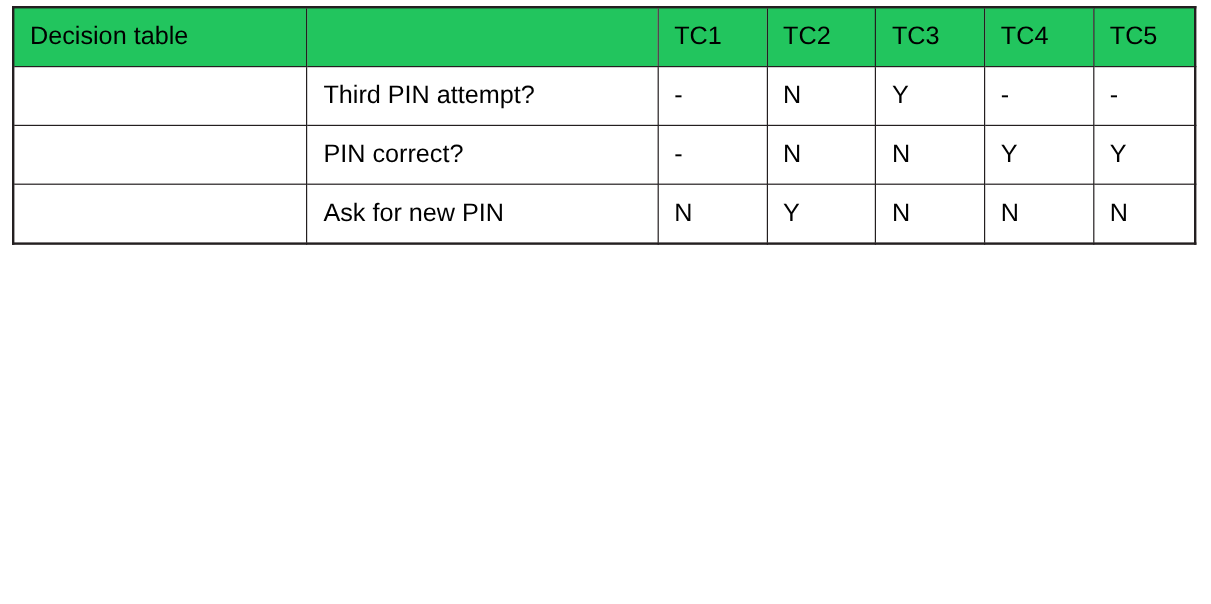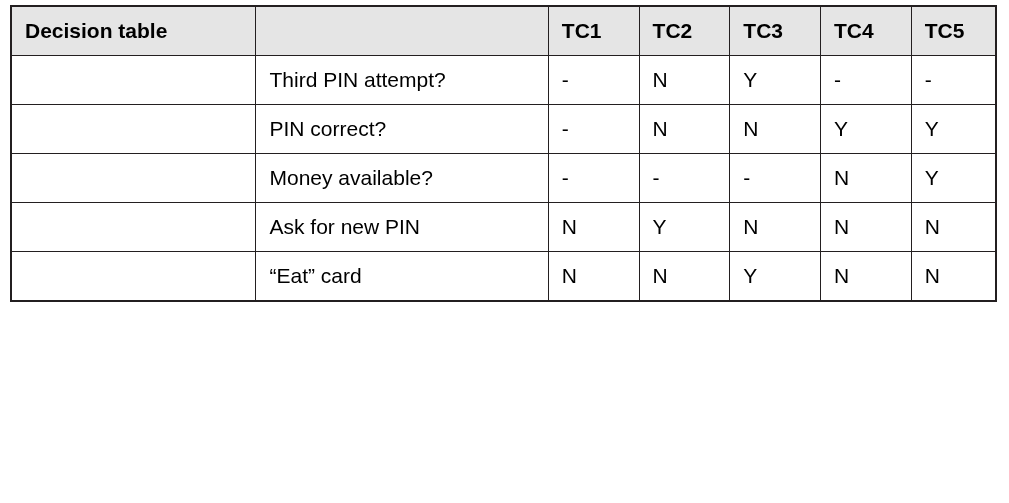--- a/index.html
+++ b/index.html
@@ -33,22 +33,22 @@
     text-align: left;
     vertical-align: middle;
     font-size: 21px;
     font-weight: normal;
     color: #000000;
     line-height: 1.1;
     white-space: nowrap;
     overflow: hidden;
   }
   table.decision-table thead th {
-    background: #e5e5e5;
-    font-weight: bold;
+    background: #22c55e;
+    font-weight: normal;
   }
   col.col-group    { width: 243px; }
   col.col-item     { width: 290px; }
   col.col-tc       { width: 90px;  }
   col.col-tc-last  { width: 84px;  }
 </style>
 </head>
 <body>
 
 <div id="decision-table-wrap">
@@ -87,40 +87,22 @@
         <td></td>
         <td>PIN correct?</td>
         <td>-</td>
         <td>N</td>
         <td>N</td>
         <td>Y</td>
         <td>Y</td>
       </tr>
       <tr>
         <td></td>
-        <td>Money available?</td>
-        <td>-</td>
-        <td>-</td>
-        <td>-</td>
-        <td>N</td>
-        <td>Y</td>
-      </tr>
-      <tr>
-        <td></td>
         <td>Ask for new PIN</td>
         <td>N</td>
         <td>Y</td>
         <td>N</td>
-        <td>N</td>
-        <td>N</td>
-      </tr>
-      <tr>
-        <td></td>
-        <td>“Eat” card</td>
-        <td>N</td>
-        <td>N</td>
-        <td>Y</td>
         <td>N</td>
         <td>N</td>
       </tr>
     </tbody>
   </table>
 </div>
 
 </body></html>

